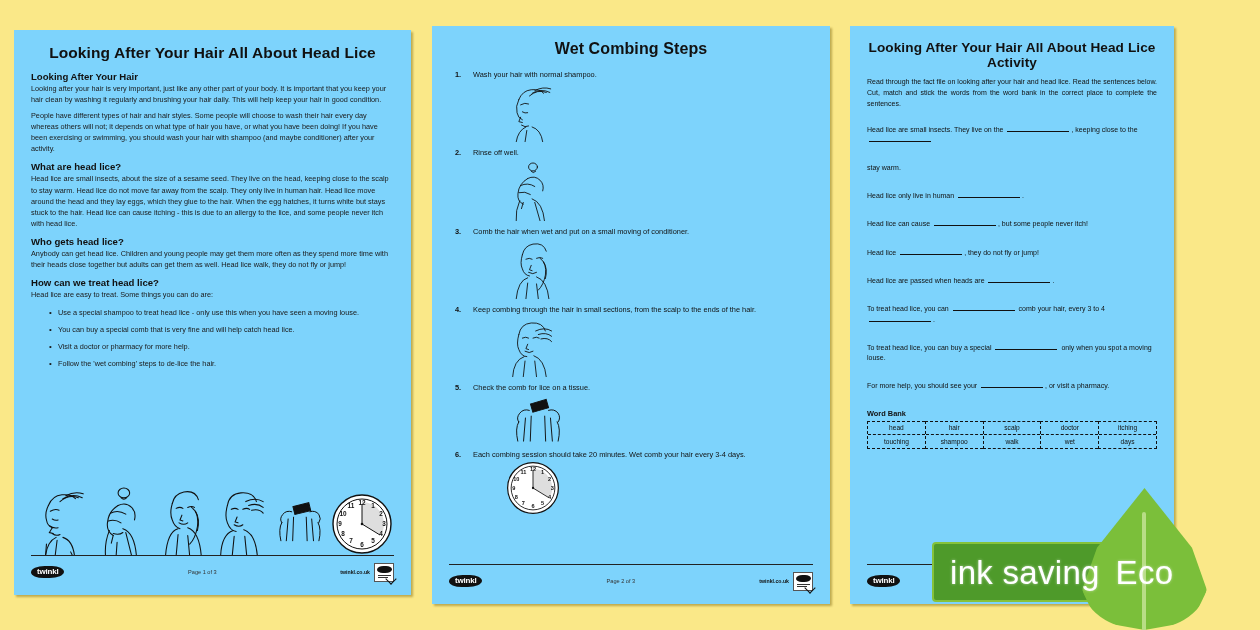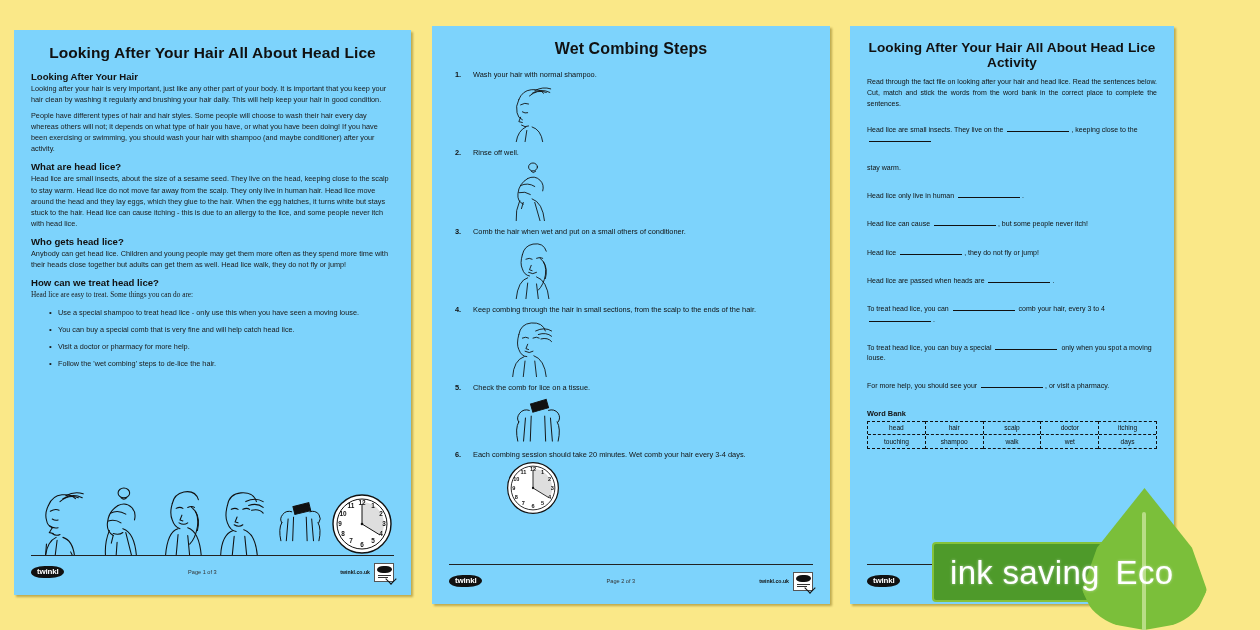--- a/index.html
+++ b/index.html
@@ -41,21 +41,21 @@
     margin-top: 7px;
     margin-bottom: 1px;
   }
   p.body-text {
     font-size: 7.3px;
     line-height: 1.52;
     color: #1a1a1a;
     text-align: left;
     margin-bottom: 5px;
   }
-  p.body-text.tight { margin-bottom: 8px; font-family: Liberation Serif, serif; }
+  p.body-text.tight { margin-bottom: 8px; }
 
   ul.bullets { list-style: none; margin: 6px 0 4px 0; padding: 0 0 0 18px; }
   ul.bullets li {
     font-size: 7.3px; line-height: 1.5; color: #1a1a1a;
     position: relative; margin-bottom: 6px; padding-left: 9px;
   }
   ul.bullets li::before {
     content: "•"; position: absolute; left: 0; top: -1px; font-size: 8px;
   }
 
@@ -372,21 +372,21 @@
                 <path d="M15 47 q-5 11 -4 23"></path>
                 <path d="M29 45 q12 4 14 25"></path>
                 <path d="M32 49 l6 21"></path>
               </g>
             </svg>
           </span>
         </li>
 
         <li>
           <span class="num">3.</span>
-          <span class="txt">Comb the hair when wet and put on a small others of conditioner.</span>
+          <span class="txt">Comb the hair when wet and put on a small moving of conditioner.</span>
           <span class="pic">
             <svg class="fig" viewBox="0 0 60 70">
               <g fill="none" stroke="#111" stroke-width="1" stroke-linecap="round">
                 <path d="M18 20 q2 -10 12 -12 q12 -2 15 8"></path>
                 <path d="M18 20 q-3 10 0 16 q2 7 8 8"></path>
                 <path d="M22 25 q4 -2 7 0"></path>
                 <path d="M34 24 q4 -2 7 0"></path>
                 <path d="M28 32 l-2 5 l3 1"></path>
                 <path d="M25 40 q5 3 9 0"></path>
                 <path d="M24 46 q-11 3 -13 24"></path>

